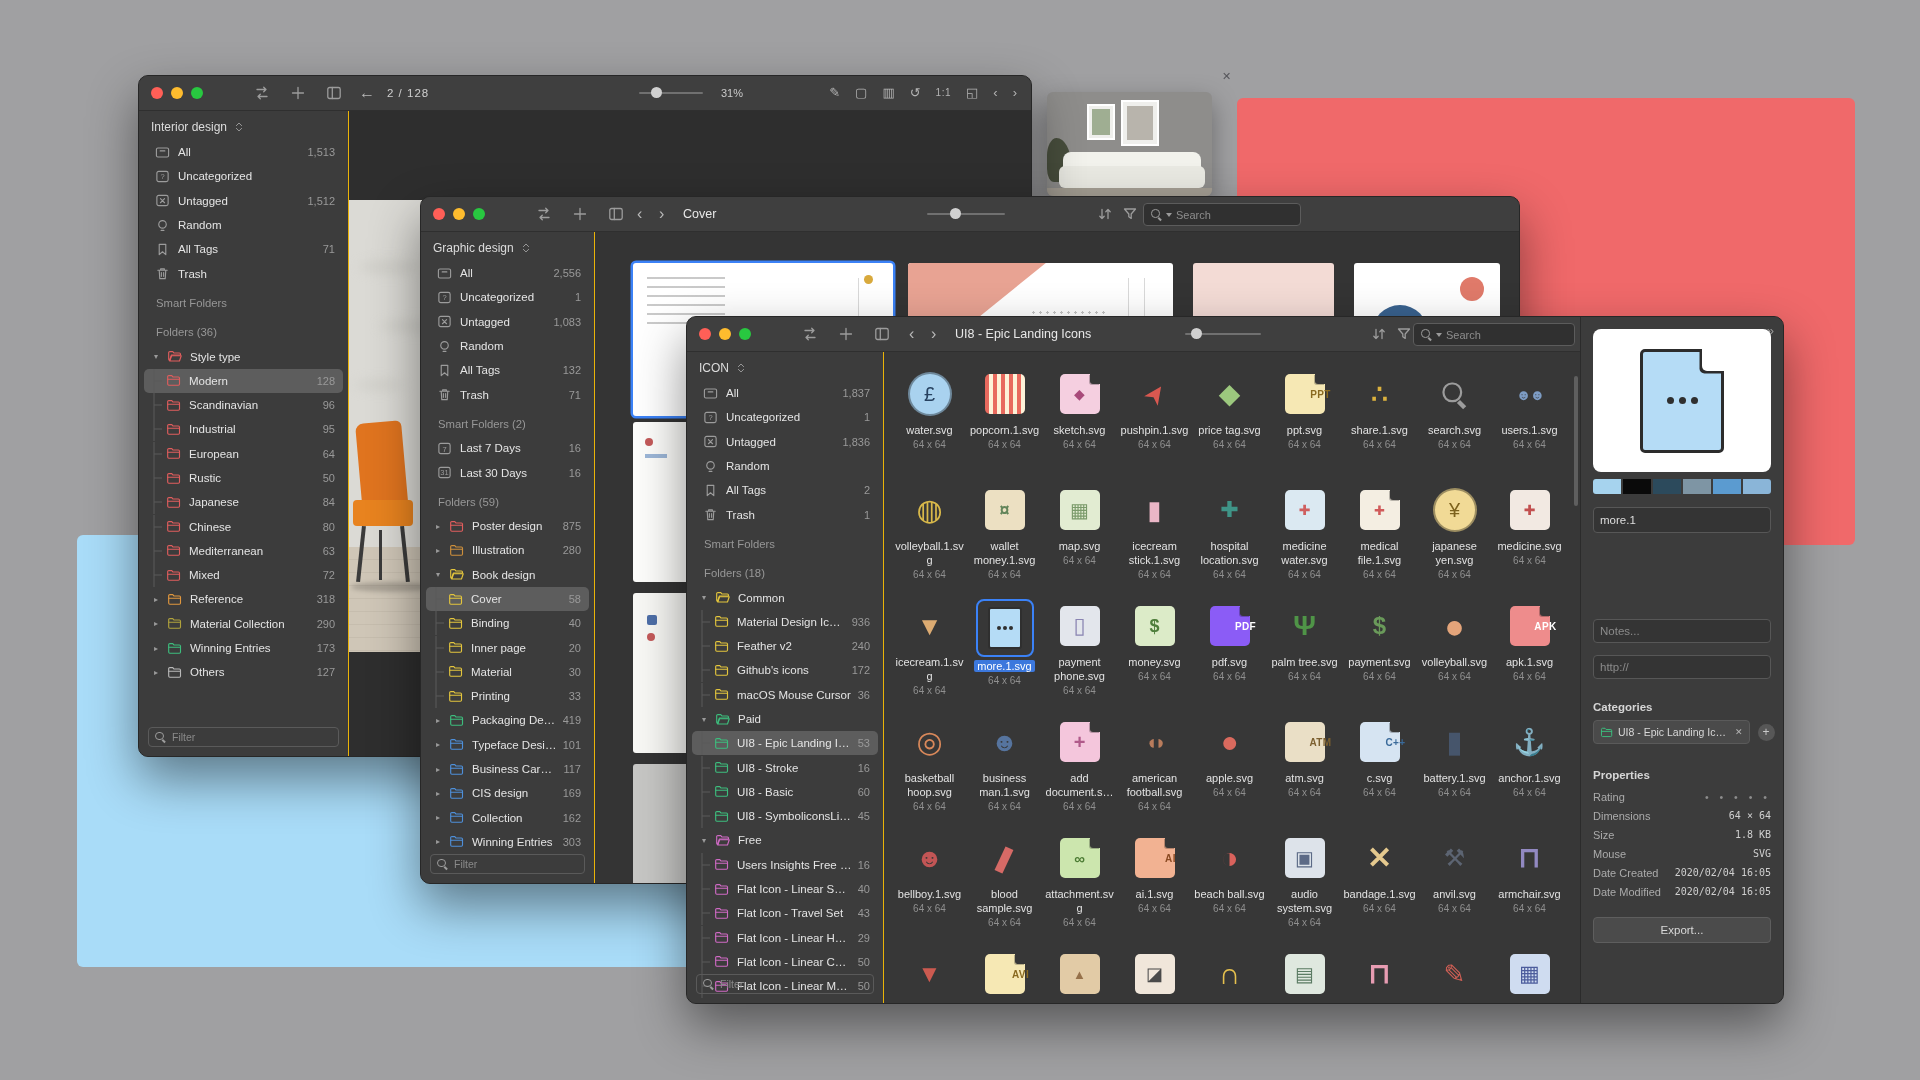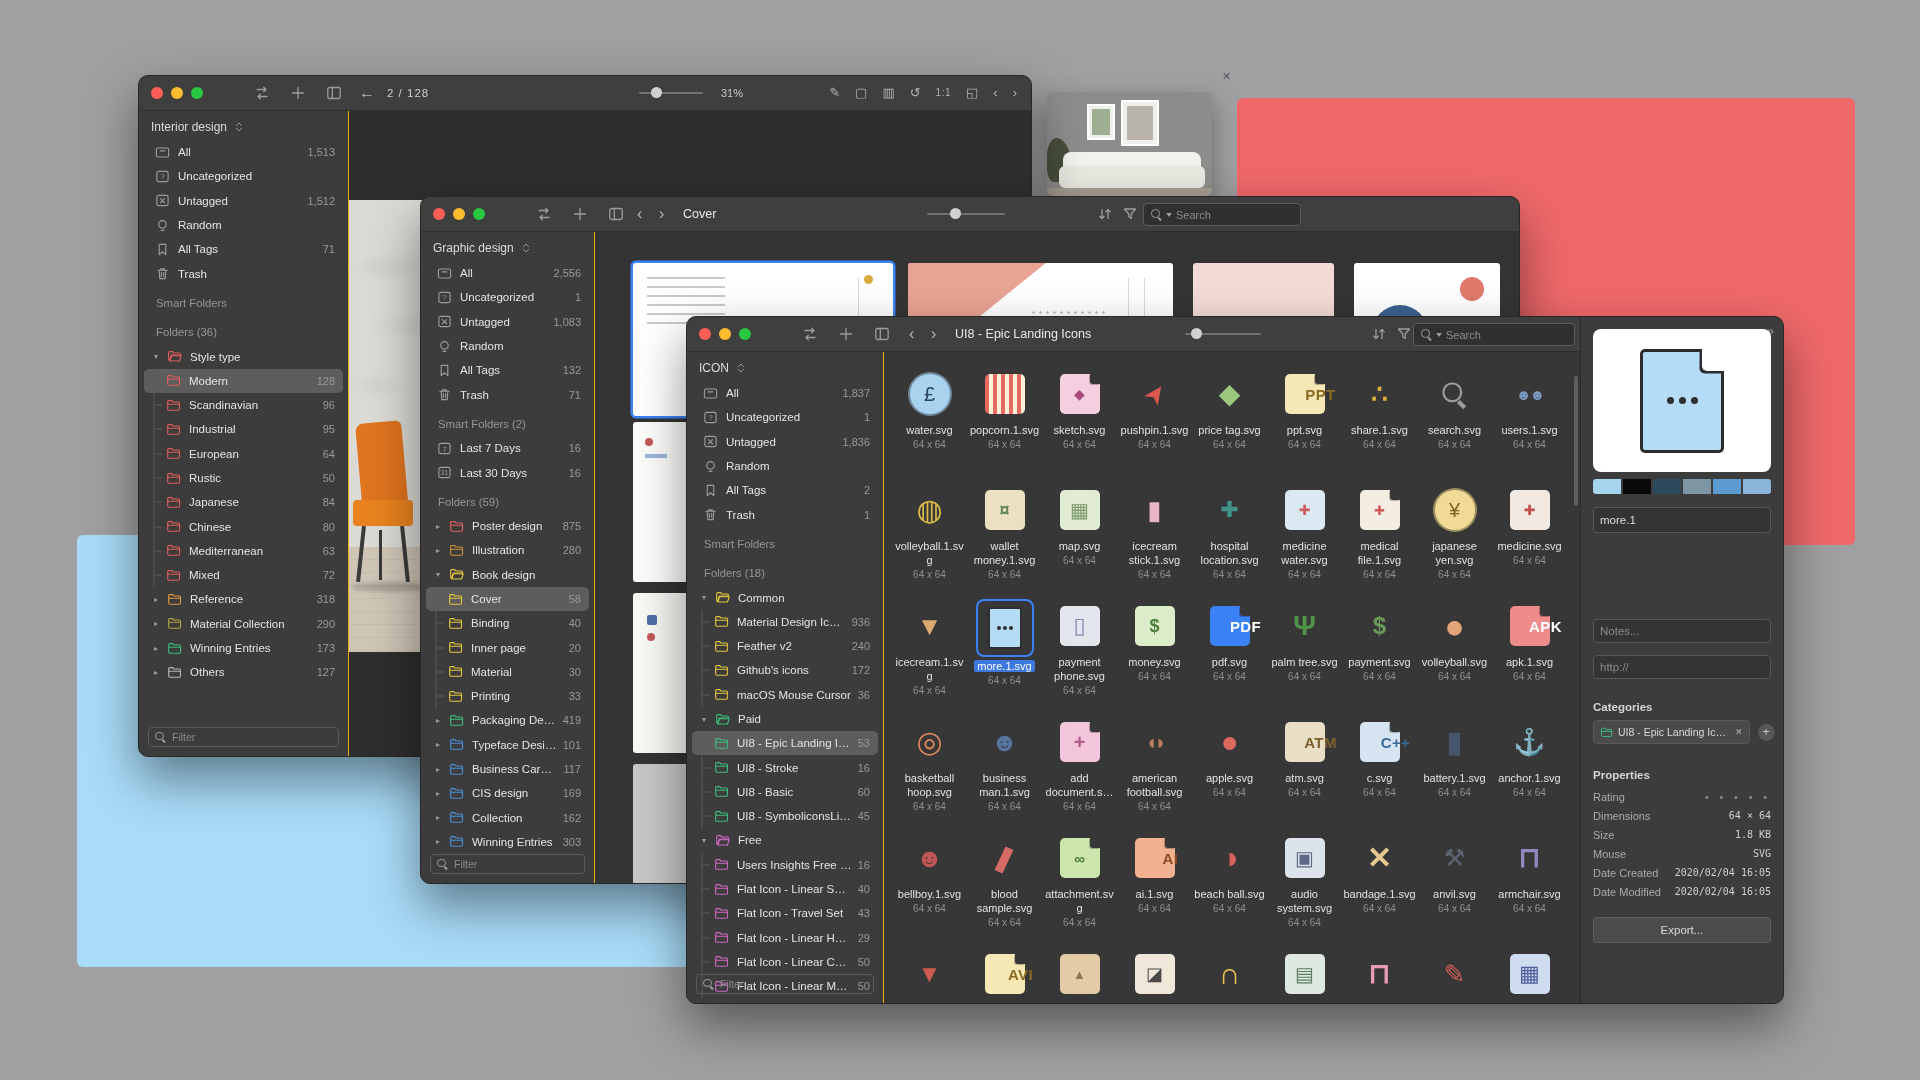--- a/index.html
+++ b/index.html
@@ -100,21 +100,21 @@
   .grid{position:absolute;left:8px;top:15px;width:676px;display:flex;flex-wrap:wrap;}
   .cell{width:75px;height:116px;display:flex;flex-direction:column;align-items:center;}
   .tilewrap{height:54px;width:54px;display:flex;align-items:center;justify-content:center;margin-bottom:3px;flex:none;}
   .cell.sel .tilewrap{border:2px solid #3b82f7;border-radius:8px;}
   .tile{width:40px;height:40px;border-radius:5px;display:flex;align-items:center;justify-content:center;position:relative;}
   .tile.bare{background:transparent;}
   .tile.round{border-radius:50%;border:2px solid rgba(0,0,0,.35);}
   .tile.file{border-top-right-radius:0;}
   .tile.file::after{content:"";position:absolute;top:0;right:0;width:10px;height:10px;background:#373737;
      border-bottom-left-radius:3px;box-shadow:-1px 1px 0 rgba(0,0,0,.25);}
-  .tile .tt{font-size:15px;font-weight:bold;letter-spacing:.4px;margin-left:32px;}
+  .tile .tt{font-size:10px;font-weight:bold;letter-spacing:.4px;margin-left:32px;}
   .tile .tg{display:block;line-height:1;}
   .tile.doc{width:30px;height:38px;background:#b5dcf6;border:2.5px solid #2f2f2f;border-radius:3px;gap:2px;}
   .tile.doc i,.doclg i{width:4px;height:4px;border-radius:50%;background:#2f2f2f;display:block;}
   .glabel{font-size:11px;color:#e2e2e2;text-align:center;max-width:73px;line-height:1.25;overflow-wrap:anywhere;}
   .glabel .hl{background:#3c78dd;color:#fff;border-radius:2px;padding:0 3px;}
   .gdims{font-size:10px;color:#8f8f8f;margin-top:1px;}
   .vscroll{position:absolute;right:2px;top:24px;width:4px;height:130px;border-radius:2px;background:#5f5f5f;}
 
   
   .panel{position:absolute;right:0;top:0;width:202px;bottom:0;background:#3c3c3c;border-left:1px solid #2b2b2b;}
@@ -1330,21 +1330,21 @@
             <span class="tilewrap">
               <span class="tile" style="background:#dcebc8;">
                 <span class="tg" style="color:#4e7e3c;font-size:18px;font-weight:bold">$</span>
               </span>
             </span>
             <span class="glabel">money.svg</span>
             <span class="gdims">64 x 64</span>
           </div>
           <div class="cell">
             <span class="tilewrap">
-              <span class="tile file" style="background:#3b82f6;text-align:center;">
+              <span class="tile file" style="background:#8b5cf6;text-align:center;">
                 <span class="tt" style="color:#ffffff">PDF</span>
               </span>
             </span>
             <span class="glabel">pdf.svg</span>
             <span class="gdims">64 x 64</span>
           </div>
           <div class="cell">
             <span class="tilewrap">
               <span class="tile bare">
                 <span class="tg" style="color:#4f9447;font-size:28px;font-weight:bold">Ψ</span>

